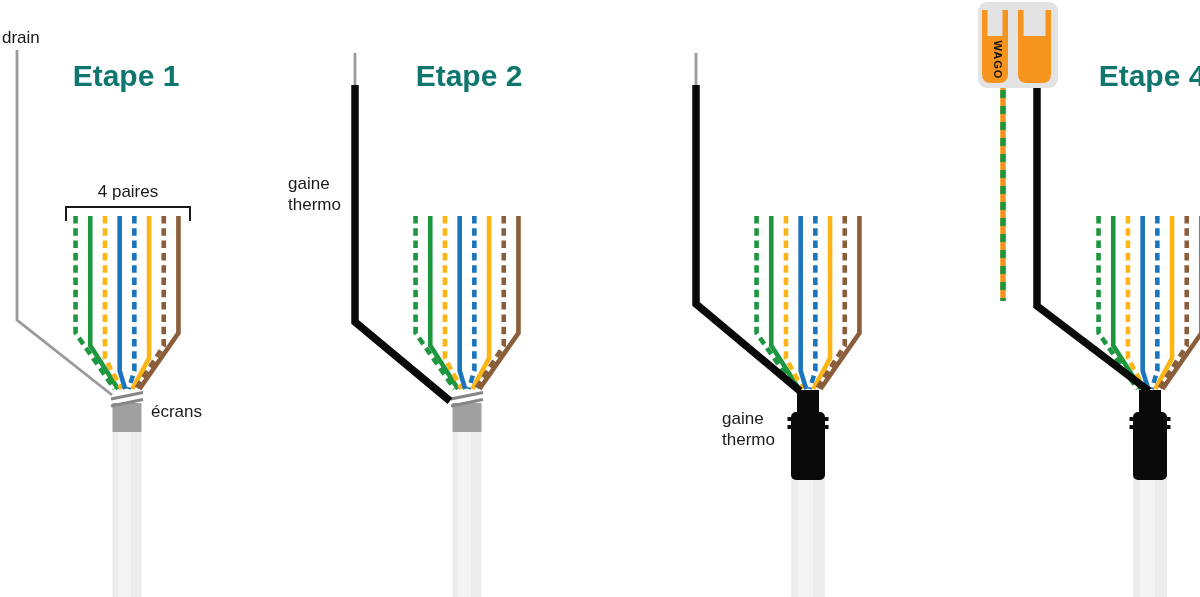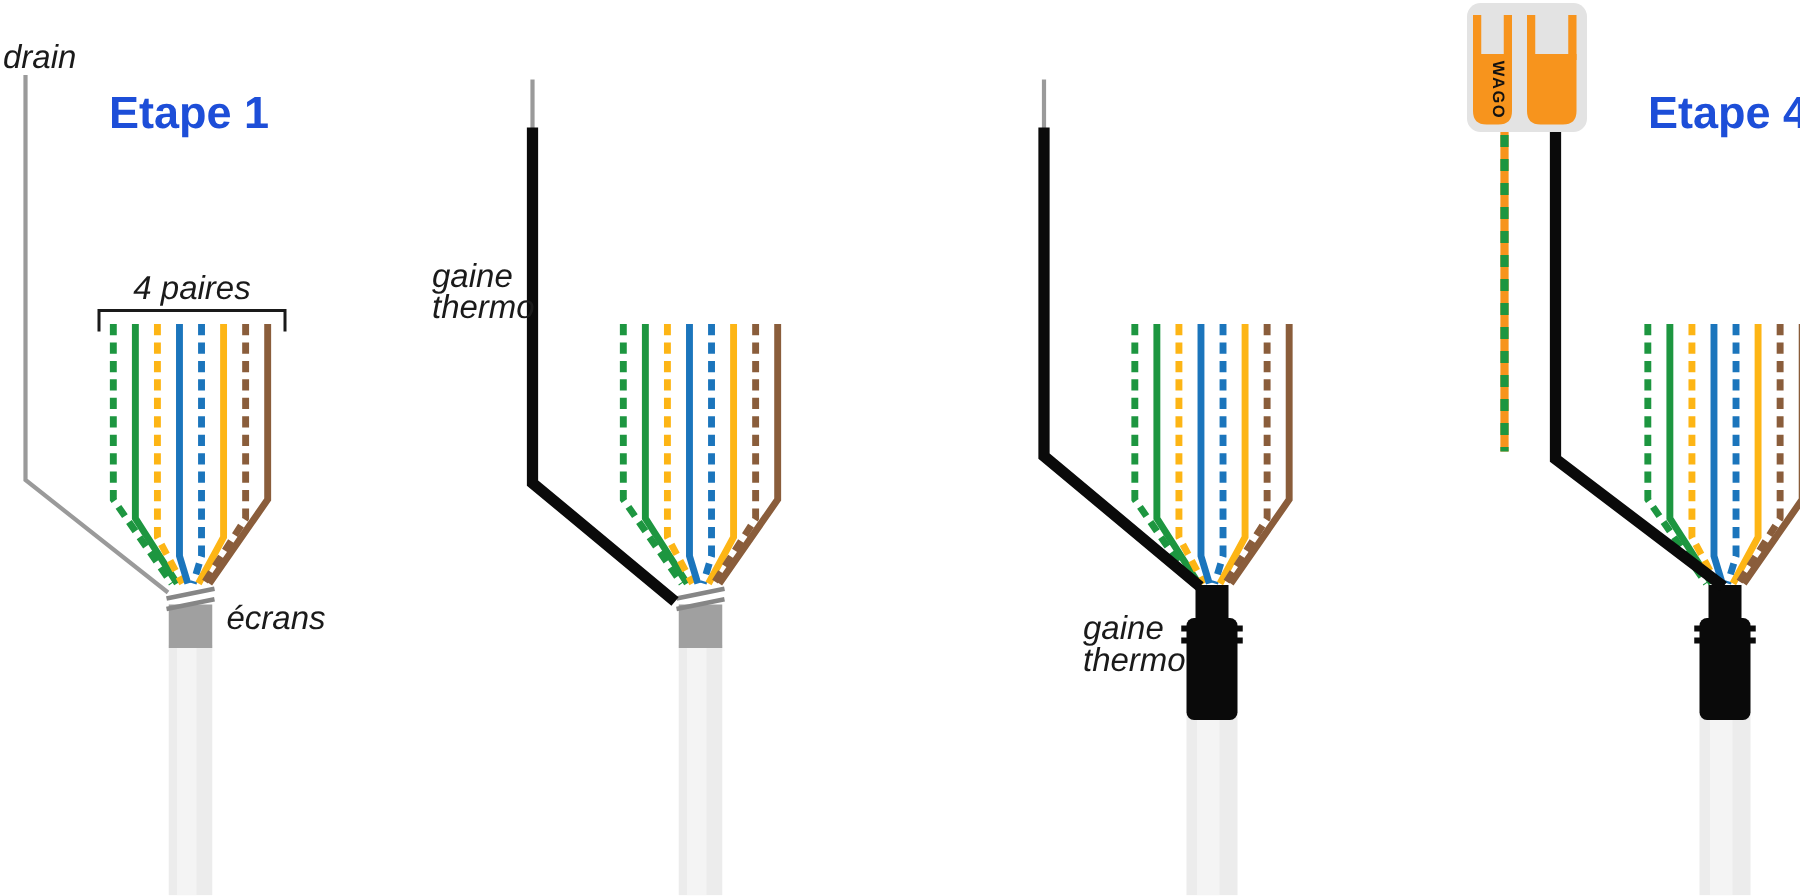--- a/index.html
+++ b/index.html
@@ -3,26 +3,25 @@
 <meta charset="utf-8">
 <style>
   html,body{margin:0;padding:0;background:#ffffff;}
   #stage{
     position:relative;width:1200px;height:597px;overflow:hidden;
     background:#ffffff;font-family:"Liberation Sans",sans-serif;
   }
   #art{position:absolute;left:0;top:0;}
   .title{
     position:absolute;top:59px;transform:translateX(-50%);
-    font-size:30px;font-weight:600;color:#1d4ed8;white-space:nowrap;
+    font-size:30px;font-weight:600;color:#0f766e;white-space:nowrap;
   }
   .label{
-    position:absolute;font-size:22px;color:#1a1a1a;white-space:pre-line;
+    position:absolute;font-size:17px;color:#1a1a1a;white-space:pre-line;
     line-height:21px;
-    font-style:italic;
   }
   .label.centered{transform:translateX(-50%);}
   .wago-text{
     position:absolute;left:967px;top:52px;width:58px;height:16px;
     transform:rotate(90deg);transform-origin:50% 50%;
     font-size:11px;font-weight:bold;color:#111;text-align:center;
     letter-spacing:1px;
   }
 </style>
 </head>
@@ -107,20 +106,21 @@
         <path d="M982,36 h26 v38 q0,9 -9,9 h-8 q-9,0 -9,-9 z" fill="#f7941d"></path>
         <rect x="982" y="10" width="5.5" height="30" fill="#f7941d"></rect>
         <rect x="1002.5" y="10" width="5.5" height="30" fill="#f7941d"></rect>
         <path d="M1018,36 h33 v38 q0,9 -9,9 h-15 q-9,0 -9,-9 z" fill="#f7941d"></path>
         <rect x="1018" y="10" width="5.5" height="30" fill="#f7941d"></rect>
         <rect x="1045.5" y="10" width="5.5" height="30" fill="#f7941d"></rect>
       </g>
     </svg>
 
   <div class="title" style="left:126px">Etape 1</div>
+  <div class="title" style="left:469px">Etape 2</div>
   <div class="title" style="left:1152px">Etape 4</div>
 
   <div class="label" style="left:2px;top:27px">drain</div>
   <div class="label centered" style="left:128px;top:181px">4 paires</div>
   <div class="label" style="left:151px;top:401px">écrans</div>
   <div class="label" style="left:288px;top:173px">gaine
 thermo</div>
   <div class="label" style="left:722px;top:408px">gaine
 thermo</div>
 

